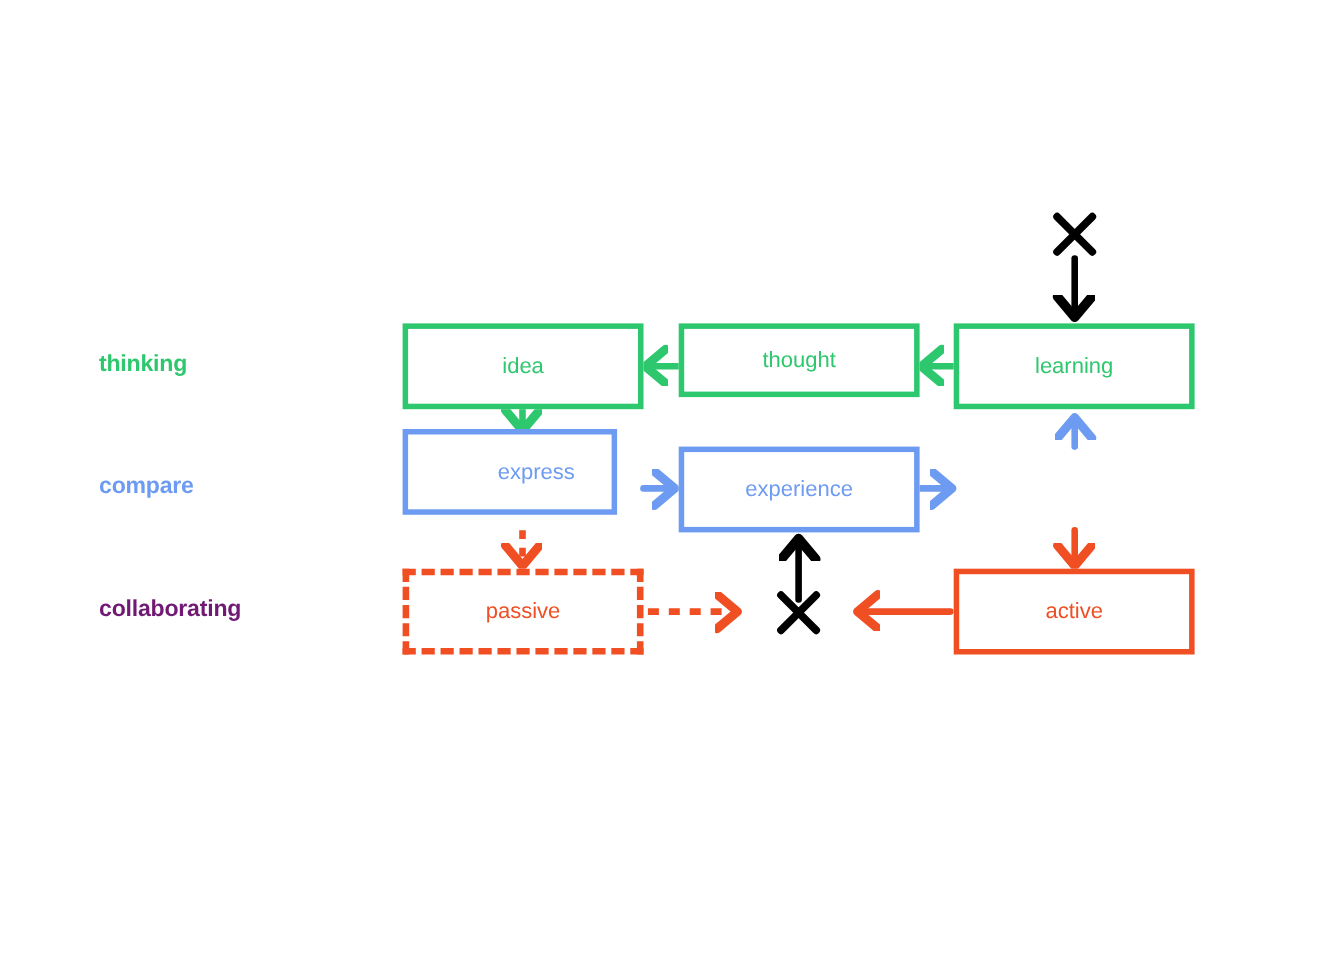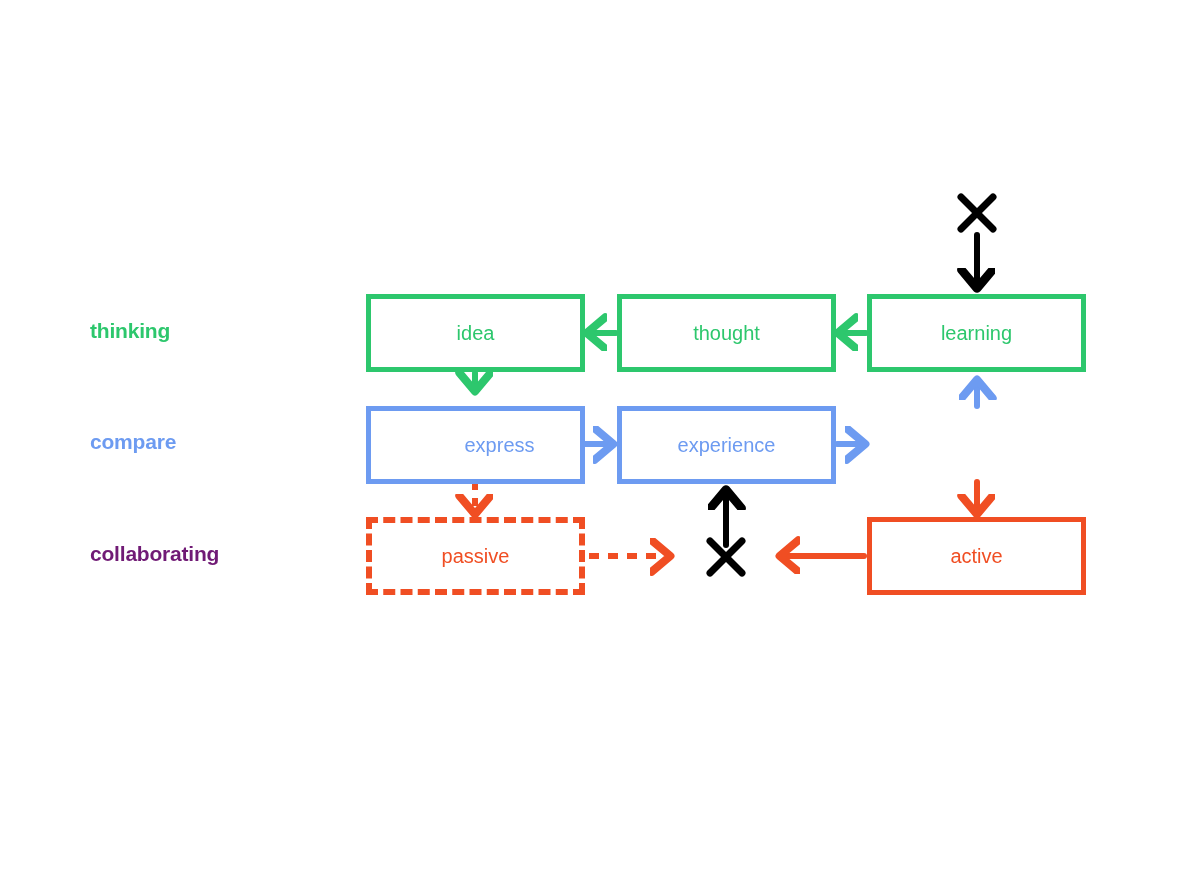--- a/index.html
+++ b/index.html
@@ -111,29 +111,29 @@
     <g>
       <line x1="710" y1="541" x2="742" y2="573" stroke="#000000" stroke-width="7" stroke-linecap="round"></line>
       <line x1="742" y1="541" x2="710" y2="573" stroke="#000000" stroke-width="7" stroke-linecap="round"></line>
     </g>
   </svg>
 
   <div class="node solid green-stroke" style="left:366px; top:294px; width:219px; height:78px;">
     <span>idea</span>
   </div>
 
-  <div class="node solid green-stroke" style="left:617px; top:294px; width:219px; height:78px;">
+  <div class="node solid green-stroke" style="left:617px; top:294px; width:219px; height:67px;">
     <span>thought</span>
   </div>
 
   <div class="node solid green-stroke" style="left:867px; top:294px; width:219px; height:78px;">
     <span>learning</span>
   </div>
 
-  <div class="node solid blue-stroke" style="left:366px; top:406px; width:219px; height:78px;padding-left:48px;">
+  <div class="node solid blue-stroke" style="left:366px; top:390px; width:195px; height:78px;padding-left:48px;">
     <span>express</span>
   </div>
 
   <div class="node solid blue-stroke" style="left:617px; top:406px; width:219px; height:78px;">
     <span>experience</span>
   </div>
 
 
   <div class="node dashed orange-stroke" style="left:366px; top:517px; width:219px; height:78px;">
     <span>passive</span>

